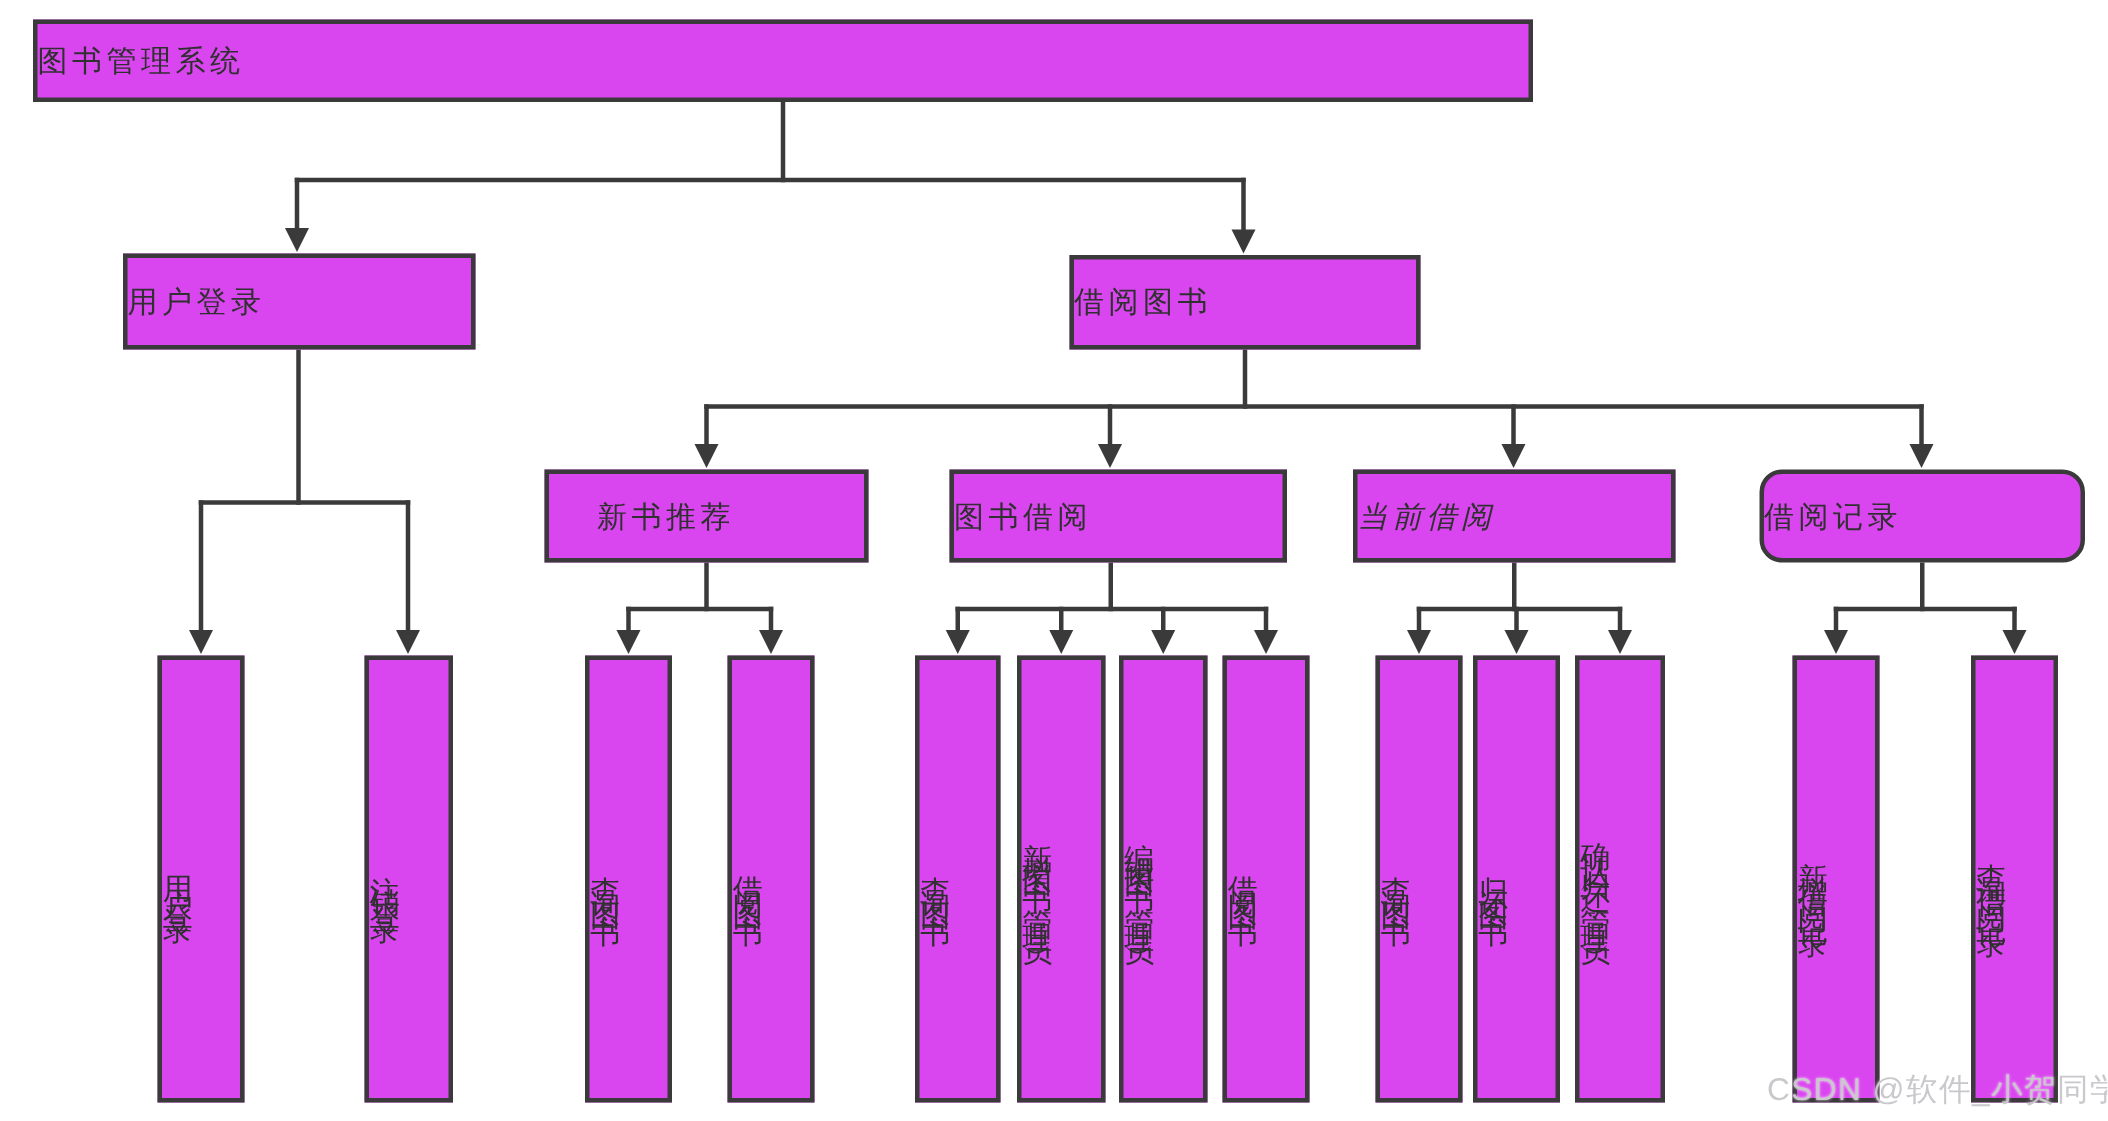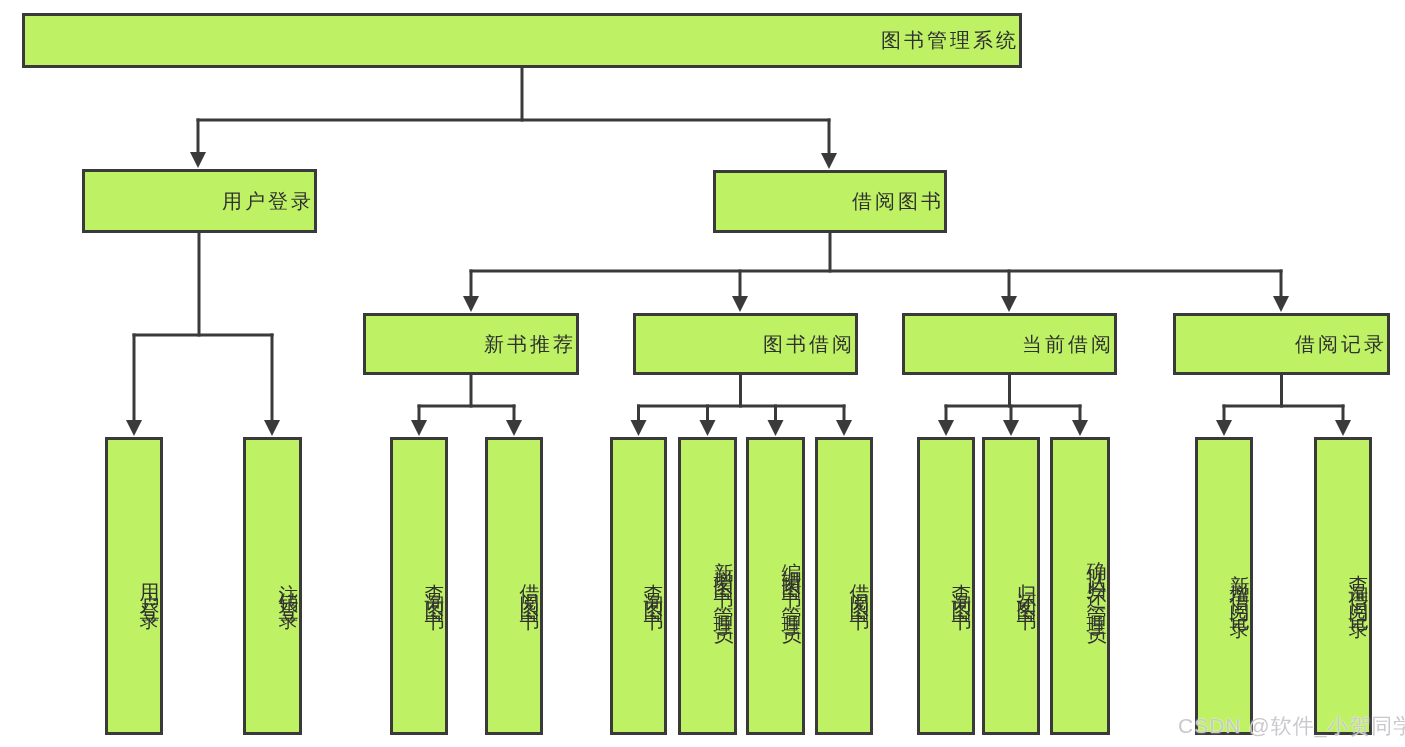--- a/index.html
+++ b/index.html
@@ -7,24 +7,24 @@
     position:relative;
     width:1405px;height:747px;
     background:#fff;
     font-family:"Liberation Sans","DejaVu Sans",sans-serif;
     overflow:hidden;
   }
   .connector-layer{position:absolute;left:0;top:0;z-index:1;}
   .node{
     position:absolute;
     box-sizing:border-box;
-    background:#bef264;
+    background:#d946ef;
     border:3px solid #3a3a3a;
     color:#303030;
-    display:flex;align-items:center;justify-content:flex-end;
+    display:flex;align-items:center;justify-content:flex-start;
     z-index:2;
   }
   .hbox span{
     font-size:20px;
     letter-spacing:3px;
     white-space:nowrap;
     color:#303030;
   }
   .vbox span{
     writing-mode:vertical-rl;
@@ -119,30 +119,30 @@
     <span>图书管理系统</span>
   </div>
 
   <div class="node hbox" style="left:82px;top:169px;width:235px;height:64px;">
     <span>用户登录</span>
   </div>
   <div class="node hbox" style="left:713px;top:170px;width:234px;height:63px;">
     <span>借阅图书</span>
   </div>
 
-  <div class="node hbox" style="left:363px;top:313px;width:216px;height:62px;">
+  <div class="node hbox" style="left:363px;top:313px;width:216px;height:62px;padding-left:32px;">
     <span>新书推荐</span>
   </div>
   <div class="node hbox" style="left:633px;top:313px;width:225px;height:62px;">
     <span>图书借阅</span>
   </div>
-  <div class="node hbox" style="left:902px;top:313px;width:215px;height:62px;">
+  <div class="node hbox" style="left:902px;top:313px;width:215px;height:62px;font-style:italic;">
     <span>当前借阅</span>
   </div>
-  <div class="node hbox" style="left:1173px;top:313px;width:217px;height:62px;">
+  <div class="node hbox" style="left:1173px;top:313px;width:217px;height:62px;border-radius:15px;">
     <span>借阅记录</span>
   </div>
 
   <div class="node vbox" style="left:105px;top:437px;width:58px;height:298px;">
     <span>用户登录</span>
   </div>
   <div class="node vbox" style="left:243px;top:437px;width:59px;height:298px;">
     <span>注销登录</span>
   </div>
 

